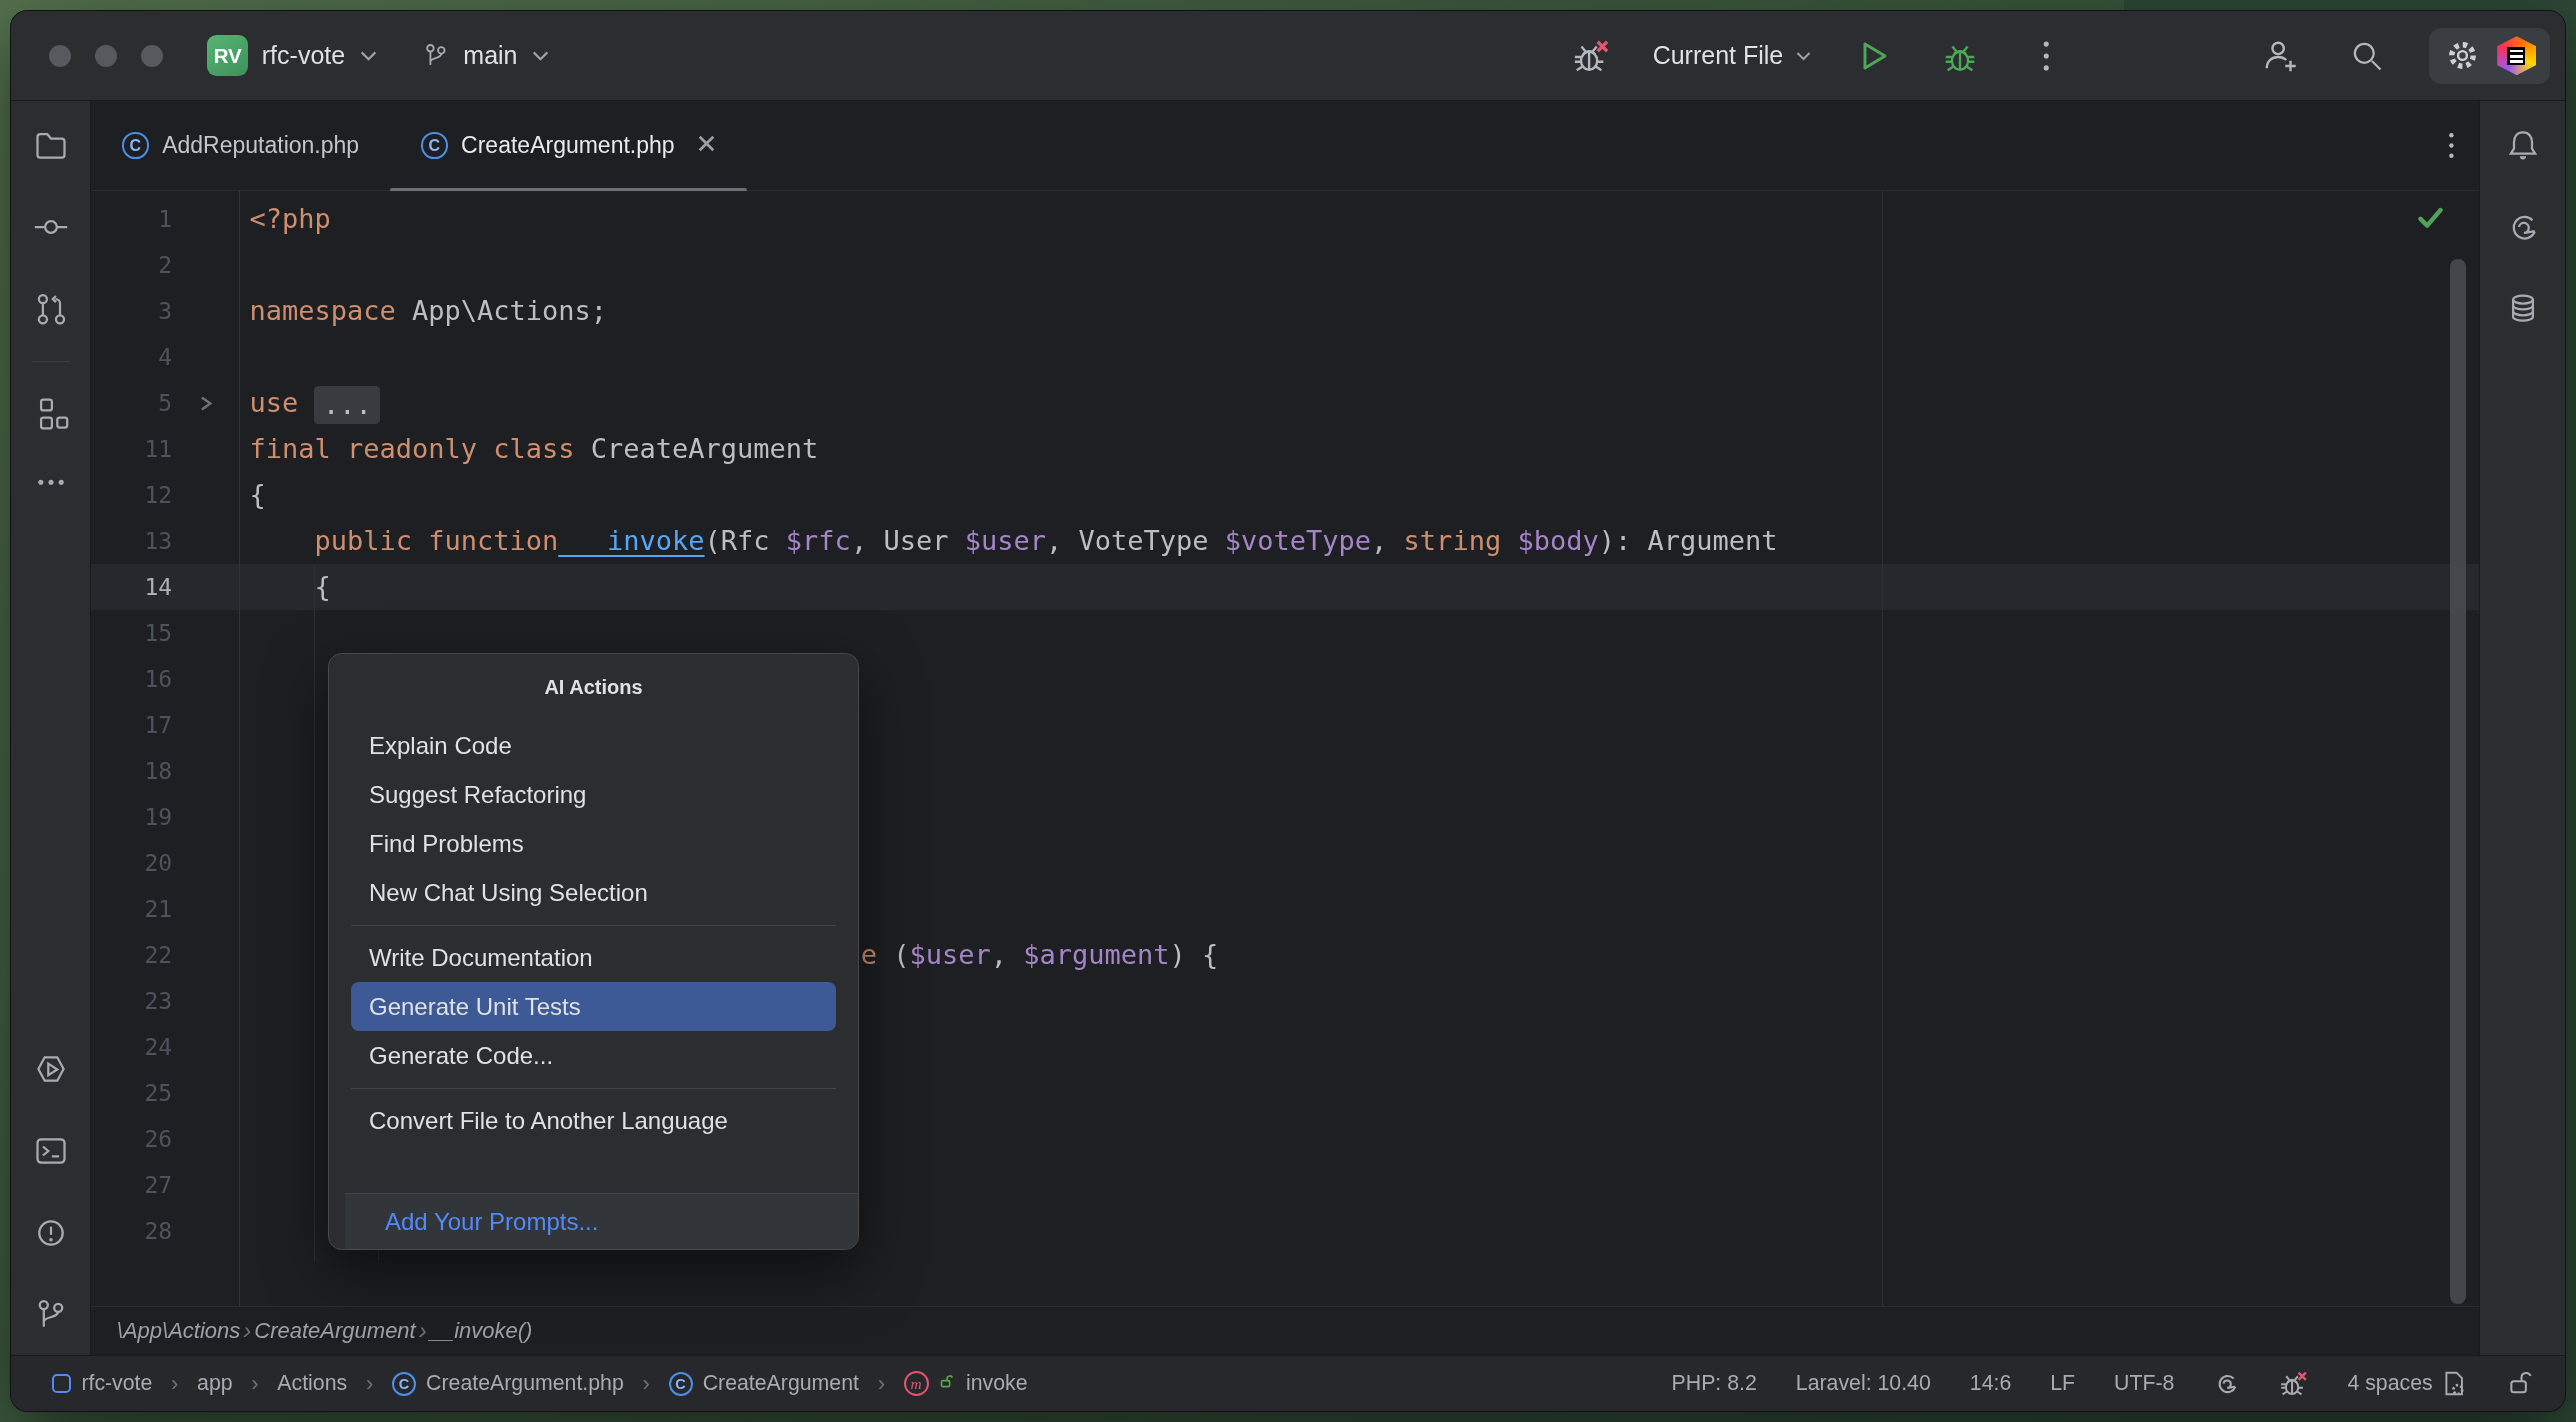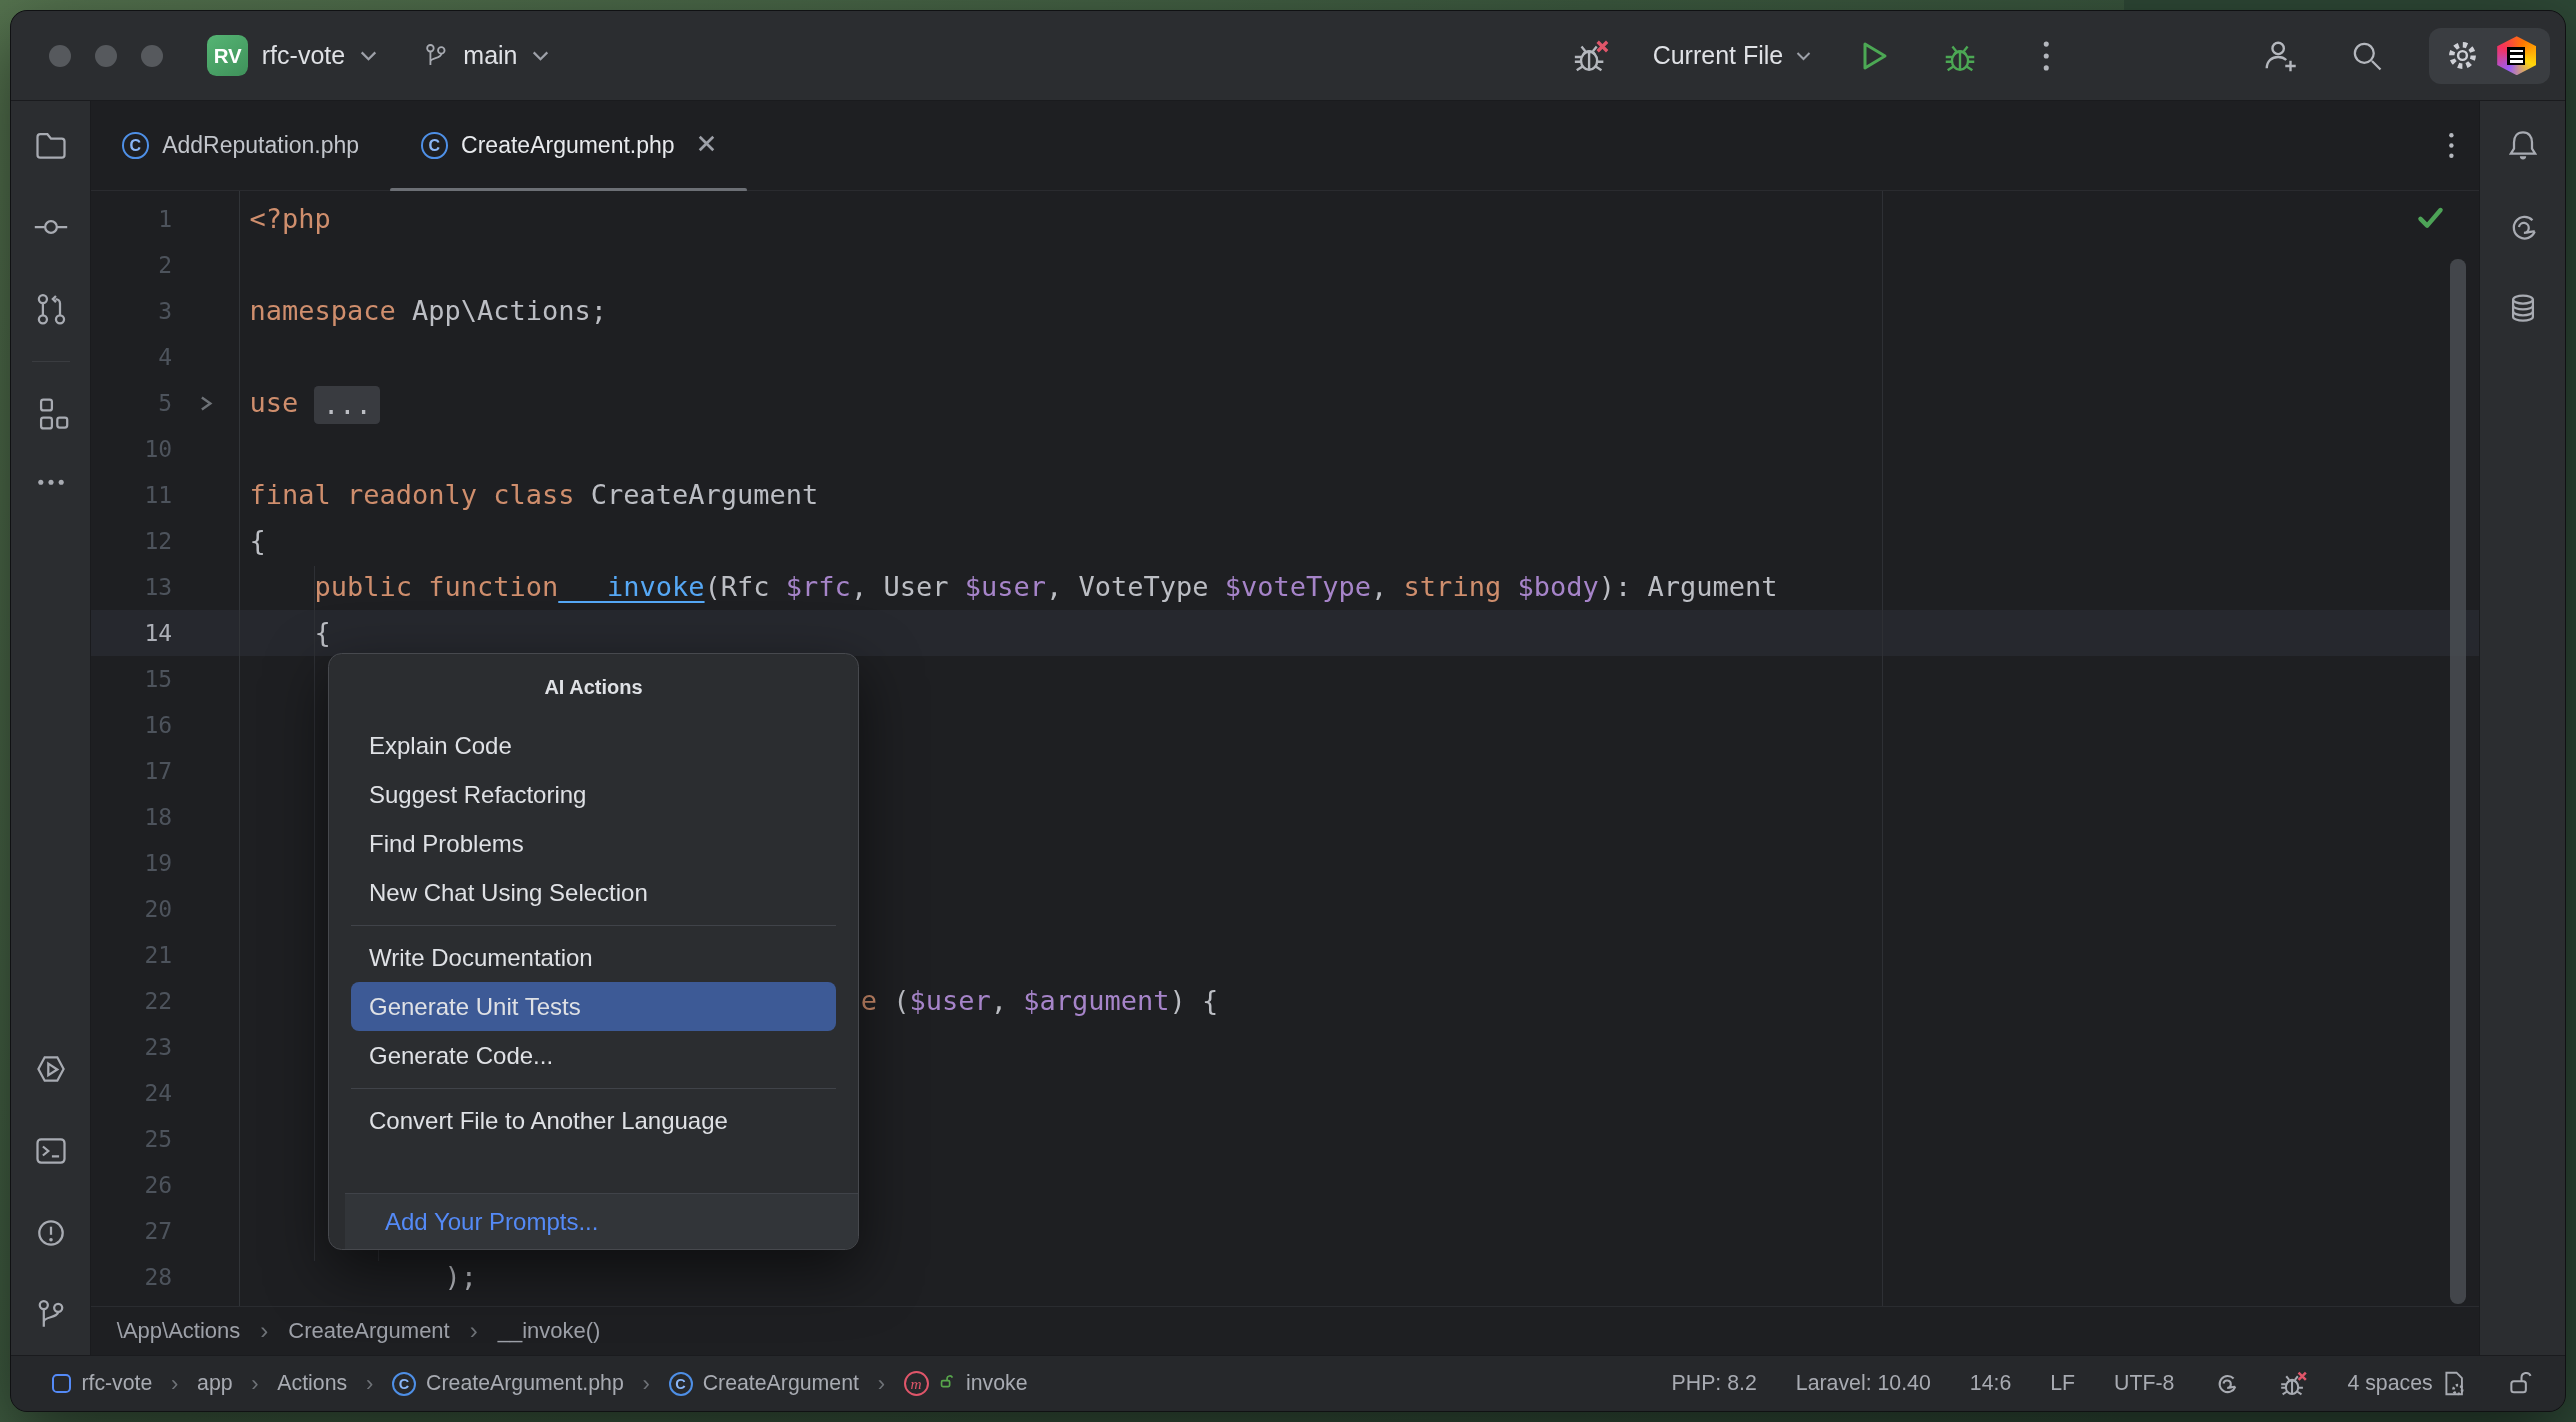--- a/index.html
+++ b/index.html
@@ -77,21 +77,21 @@
           line-height:38px; height:38px; vertical-align:middle; }
   .gutterline { position:absolute; left:148px; top:0; bottom:0; width:0; border-left:1.3px solid #313438; }
   .marginguide { position:absolute; left:1791px; top:0; bottom:0; width:0; border-left:1.7px solid #2E3035; }
   .indentguide { position:absolute; width:0; border-left:1.3px solid #2E3035; }
   .scrollthumb { position:absolute; right:13.6px; top:68px; width:15.4px; height:1045px; background:#4A4D52;
                  opacity:.85; border-radius:7.7px; }
   .inspect-ok { position:absolute; right:34px; top:13.6px; }
 
   
   .navbar { height:49px; flex:0 0 49px; background:var(--editor,#1E1F22); border-top:1.7px solid #2A2C30;
-            display:flex; align-items:center; gap:20px; padding-left:25.6px; font-size:22px; color:#9DA0A8; }
+            display:flex; align-items:center; gap:3px; padding-left:25.6px; font-size:22px; color:#9DA0A8;font-style:italic; }
   .navbar .sep { color:#6E7277; font-size:24px; }
 
   
   .statusbar { height:56px; flex:0 0 56px; background:#26282B; border-top:1.7px solid #1A1B1E;
                display:flex; align-items:center; padding:0 29px 0 41px; font-size:21.3px; color:#A8ABB2; }
   .sb-crumbs { display:flex; align-items:center; gap:13.6px; }
   .sb-crumbs .sep { color:#6E7277; font-size:22px; padding:0 5.1px; }
   .crumb { display:flex; align-items:center; gap:10.2px; }
   .sq { width:19px; height:19px; border:2.6px solid #548AF7; border-radius:5.1px; display:inline-block; }
   .cicon.small { width:24px; height:24px; font-size:14.5px; border-width:2.6px; }
@@ -333,25 +333,20 @@
               <div class="row">
                 <span class="ln">5</span>
                 <span class="foldcol">
                   <svg width="17" height="17" viewBox="0 0 14 14">
                     <polyline points="4,2 11,7 4,12" fill="none" stroke="#6E7277" stroke-width="2"></polyline>
                   </svg>
                 </span>
                 <span class="code"><span class="t-kw">use</span><span class="t-pl"> </span><span class="t-fb">...</span></span>
               </div>
               <div class="row">
-                <span class="ln">10</span>
-                <span class="foldcol"></span>
-                <span class="code"></span>
-              </div>
-              <div class="row">
                 <span class="ln">11</span>
                 <span class="foldcol"></span>
                 <span class="code"><span class="t-kw">final readonly class</span><span class="t-pl"> CreateArgument</span></span>
               </div>
               <div class="row">
                 <span class="ln">12</span>
                 <span class="foldcol"></span>
                 <span class="code"><span class="t-pl">{</span></span>
               </div>
               <div class="row">

